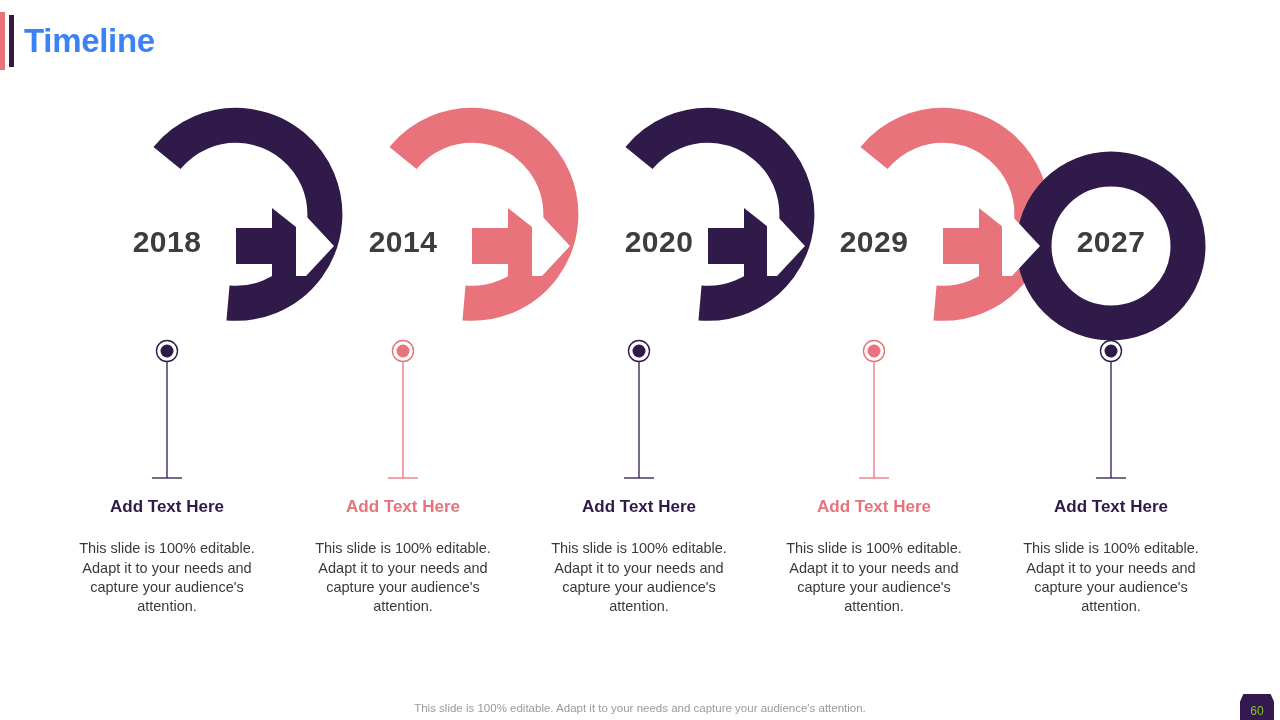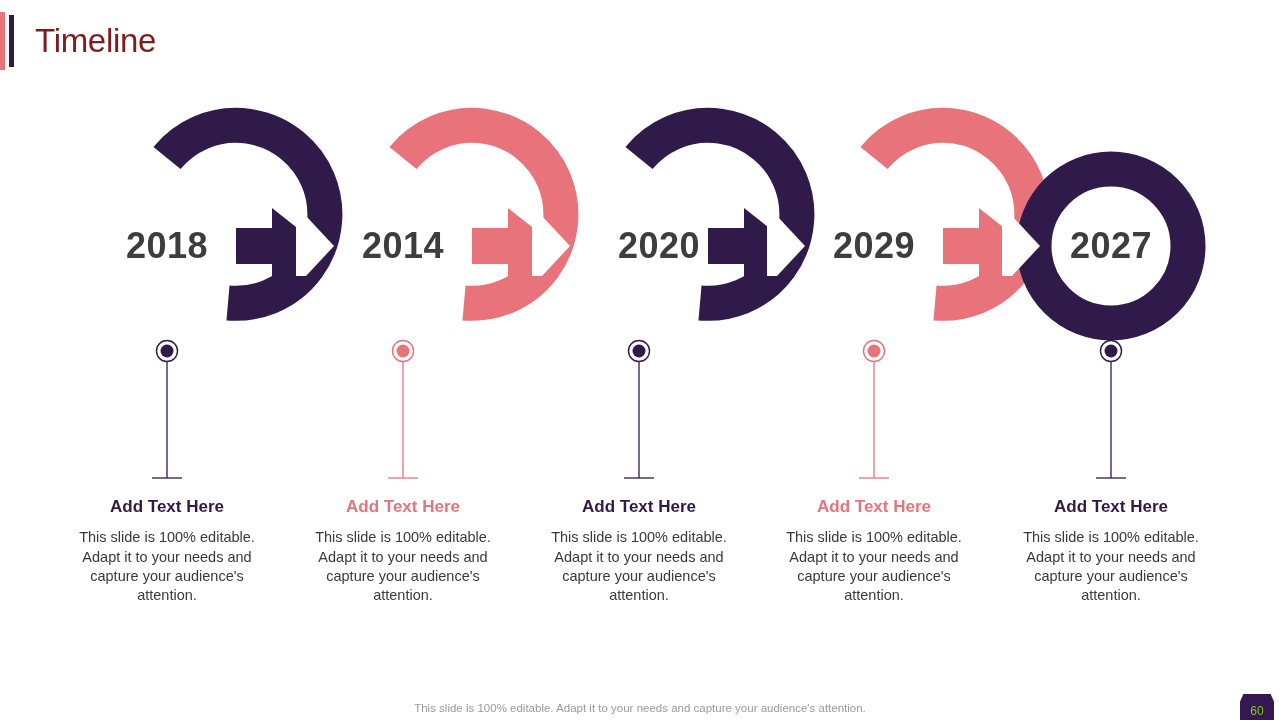--- a/index.html
+++ b/index.html
@@ -35,62 +35,62 @@
     height: 58px;
     flex: 0 0 auto;
   }
   .accent-purple {
     width: 5px;
     height: 52px;
     background: #2f1a4a;
     flex: 0 0 auto;
   }
   .page-title {
-    margin-left: 21px;
+    margin-left: 10px;
     font-size: 33px;
-    font-weight: normal;
-    color: #7f1d1d;
+    font-weight: bold;
+    color: #3b82f6;
     letter-spacing: -0.3px;
     white-space: nowrap;
   }
 
   
   .stage {
     position: absolute;
     left: 0;
     top: 0;
     width: 1280px;
     height: 720px;
     pointer-events: none;
   }
   .stage svg { display: block; }
 
   
   .year-label {
     position: absolute;
     width: 200px;
     text-align: center;
-    font-size: 36px;
+    font-size: 30px;
     font-weight: bold;
     color: #3d3d3d;
     top: 225px;
     letter-spacing: 0.5px;
   }
 
   
   .text-block {
     position: absolute;
     width: 200px;
     text-align: center;
     top: 497px;
   }
   .tb-head {
     font-size: 17px;
     font-weight: bold;
-    margin: 0 0 11px 0;
+    margin: 0 0 22px 0;
     line-height: 1.2;
   }
   .tb-head.purple { color: #2f1a4a; }
   .tb-head.pink   { color: #e8737b; }
   .tb-body {
     font-size: 14.5px;
     color: #3a3a3a;
     line-height: 1.33;
     margin: 0;
   }

